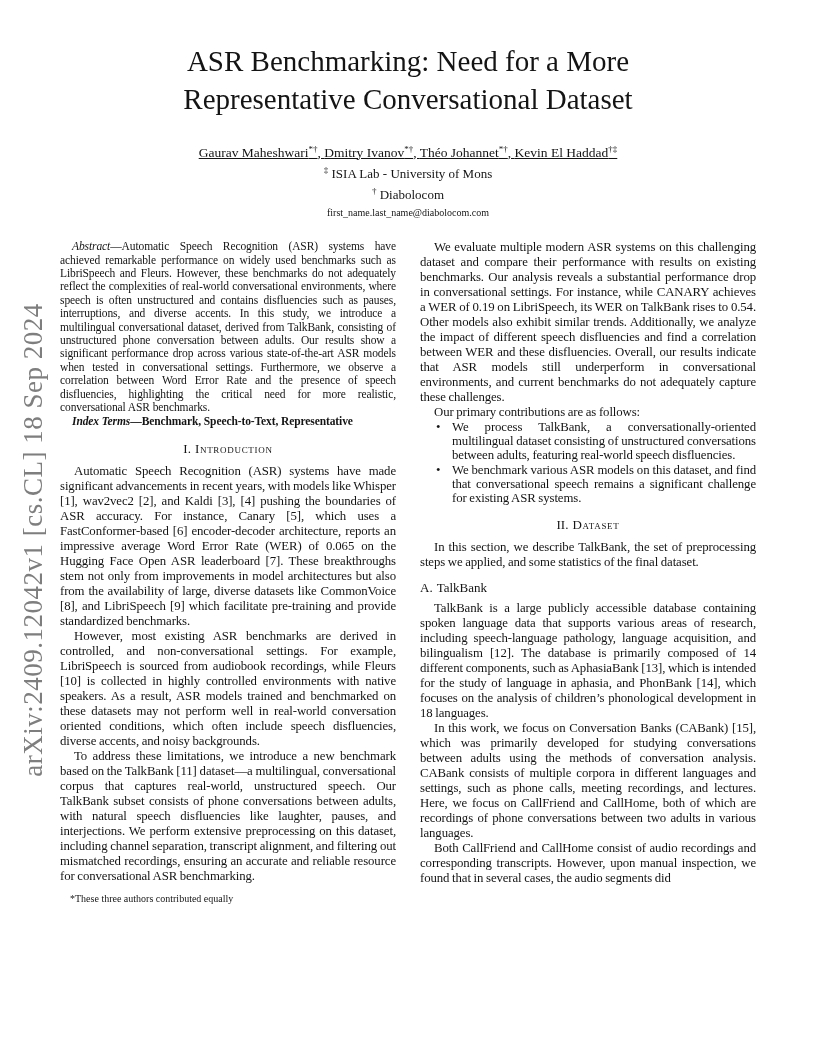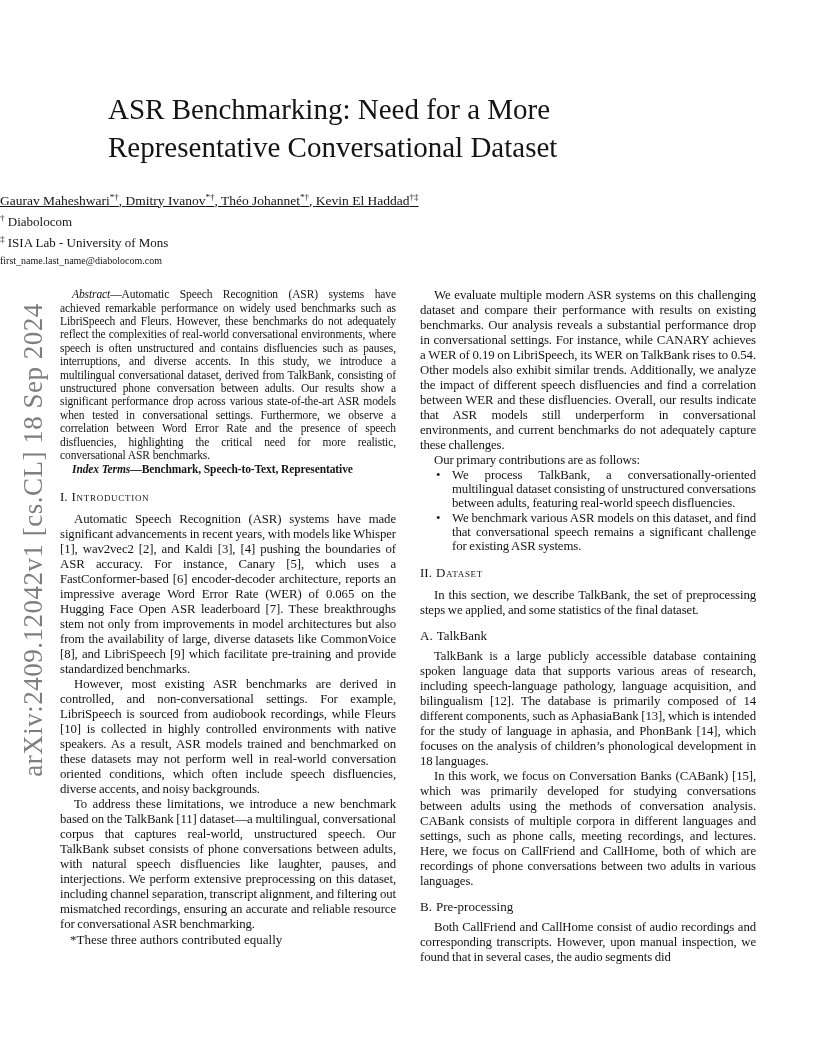--- a/index.html
+++ b/index.html
@@ -30,22 +30,22 @@
     left: 33px;
     transform: translate(-50%, -50%) rotate(-90deg);
     white-space: nowrap;
     font-size: 27px;
     letter-spacing: 0.5px;
     color: #7e7e7e;
   }
 
   
   header {
-    text-align: left;
-    padding-top: 90px;
+    text-align: center;
+    padding-top: 42px;
   }
   .title {
     font-size: 29px;
     font-weight: 400;
     line-height: 38px;
     margin: 0 auto;
     max-width: 600px;
   }
   .authors {
     margin-top: 25px;
@@ -93,21 +93,21 @@
     line-height: 13.4px;
     letter-spacing: -0.1px;
     text-align: justify;
     text-indent: 12px;
     margin: 1px 0 0 0;
   }
 
   .sec-heading {
     font-size: 13px;
     font-weight: 400;
-    text-align: left;
+    text-align: center;
     margin: 12px 0 7px 0;
   }
   .sec-heading .sc {
     font-variant: small-caps;
     letter-spacing: 0.7px;
     margin-left: 4px;
   }
 
   .body-p {
     font-size: 12.8px;
@@ -142,40 +142,41 @@
   }
 
   .subsec {
     font-size: 13px;
     font-weight: 400;
     margin: 10px 0 5px 0;
   }
   .subsec .subsec-label { margin-right: 4px; }
 
   .footnote {
-    font-size: 13px;
+    font-size: 10px;
+    margin-top: 9px;
     text-indent: 10px;
   }
 </style>
 </head>
 <body>
 
 <div class="page">
 
   <div class="arxiv-sidebar">arXiv:2409.12042v1  [cs.CL]  18 Sep 2024</div>
 
   <header>
     <h1 class="title">ASR Benchmarking: Need for a More Representative Conversational Dataset</h1>
 
     <div class="authors">
       <span><span>Gaurav Maheshwari</span><sup>*†</sup><span>, </span></span><span><span>Dmitry Ivanov</span><sup>*†</sup><span>, </span></span><span><span>Théo Johannet</span><sup>*†</sup><span>, </span></span><span><span>Kevin El Haddad</span><sup>†‡</sup></span>
     </div>
 
+    <div class="affil"><sup>‡</sup> <span>ISIA Lab - University of Mons</span></div>
     <div class="affil"><sup>†</sup> <span>Diabolocom</span></div>
-    <div class="affil"><sup>‡</sup> <span>ISIA Lab - University of Mons</span></div>
 
     <div class="email">first_name.last_name@diabolocom.com</div>
   </header>
 
   <main class="columns">
 
     <section class="col">
       <p class="abstract"><span class="lead">Abstract</span><span>—Automatic Speech Recognition (ASR) systems have achieved remarkable performance on widely used benchmarks such as LibriSpeech and Fleurs. However, these benchmarks do not adequately reflect the complexities of real-world conversational environments, where speech is often unstructured and contains disfluencies such as pauses, interruptions, and diverse accents. In this study, we introduce a multilingual conversational dataset, derived from TalkBank, consisting of unstructured phone conversation between adults. Our results show a significant performance drop across various state-of-the-art ASR models when tested in conversational settings. Furthermore, we observe a correlation between Word Error Rate and the presence of speech disfluencies, highlighting the critical need for more realistic, conversational ASR benchmarks.</span></p>
 
       <p class="index-terms"><span class="lead">Index Terms</span><span>—Benchmark, Speech-to-Text, Representative</span></p>
@@ -206,19 +207,18 @@
 
       <h2 class="sec-heading"><span>II.</span><span class="sc">Dataset</span></h2>
 
       <p class="body-p">In this section, we describe TalkBank, the set of preprocessing steps we applied, and some statistics of the final dataset.</p>
 
       <h3 class="subsec"><span class="subsec-label">A.</span><span>TalkBank</span></h3>
 
       <p class="body-p">TalkBank is a large publicly accessible database containing spoken language data that supports various areas of research, including speech-language pathology, language acquisition, and bilingualism [12]. The database is primarily composed of 14 different components, such as AphasiaBank [13], which is intended for the study of language in aphasia, and PhonBank [14], which focuses on the analysis of children’s phonological development in 18 languages.</p>
       <p class="body-p">In this work, we focus on Conversation Banks (CABank) [15], which was primarily developed for studying conversations between adults using the methods of conversation analysis. CABank consists of multiple corpora in different languages and settings, such as phone calls, meeting recordings, and lectures. Here, we focus on CallFriend and CallHome, both of which are recordings of phone conversations between two adults in various languages.</p>
 
-      <h3 class="subsec"><span class="subsec-label">B.</span><span>Pre-processing</span></h3>
 
       <p class="body-p">Both CallFriend and CallHome consist of audio recordings and corresponding transcripts. However, upon manual inspection, we found that in several cases, the audio segments did</p>
     </section>
 
   </main>
 </div>
 
 </body></html>

